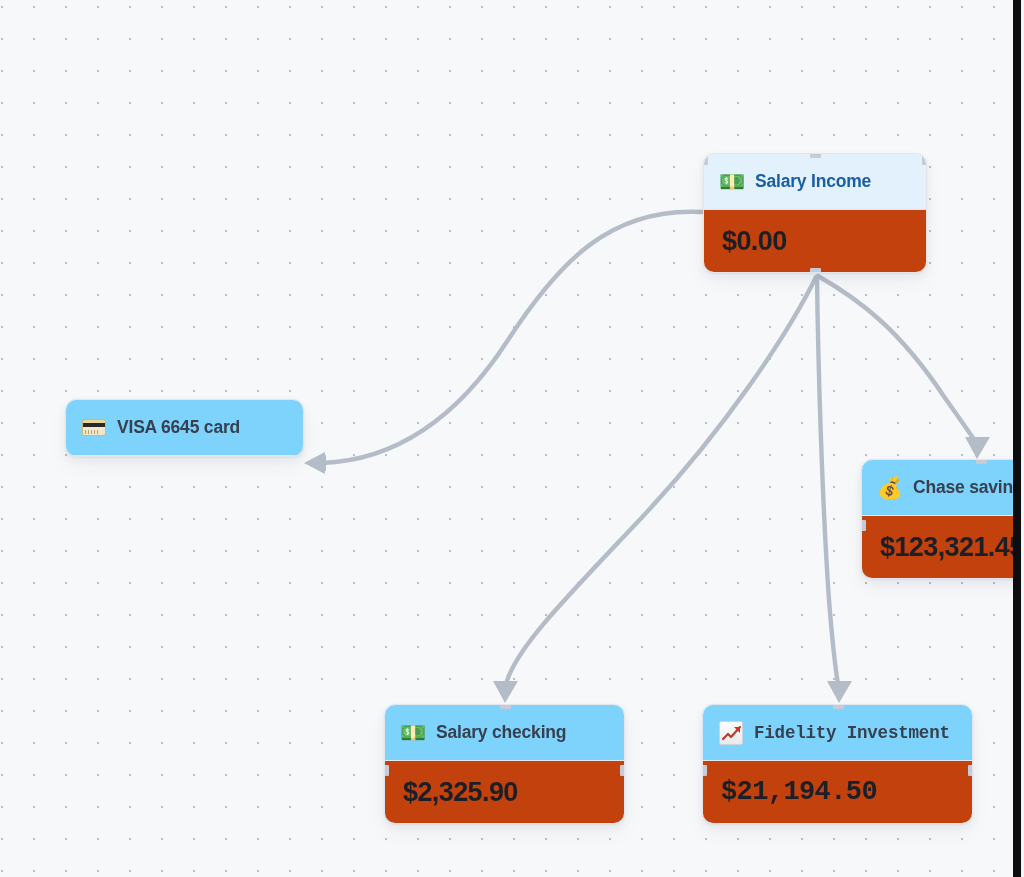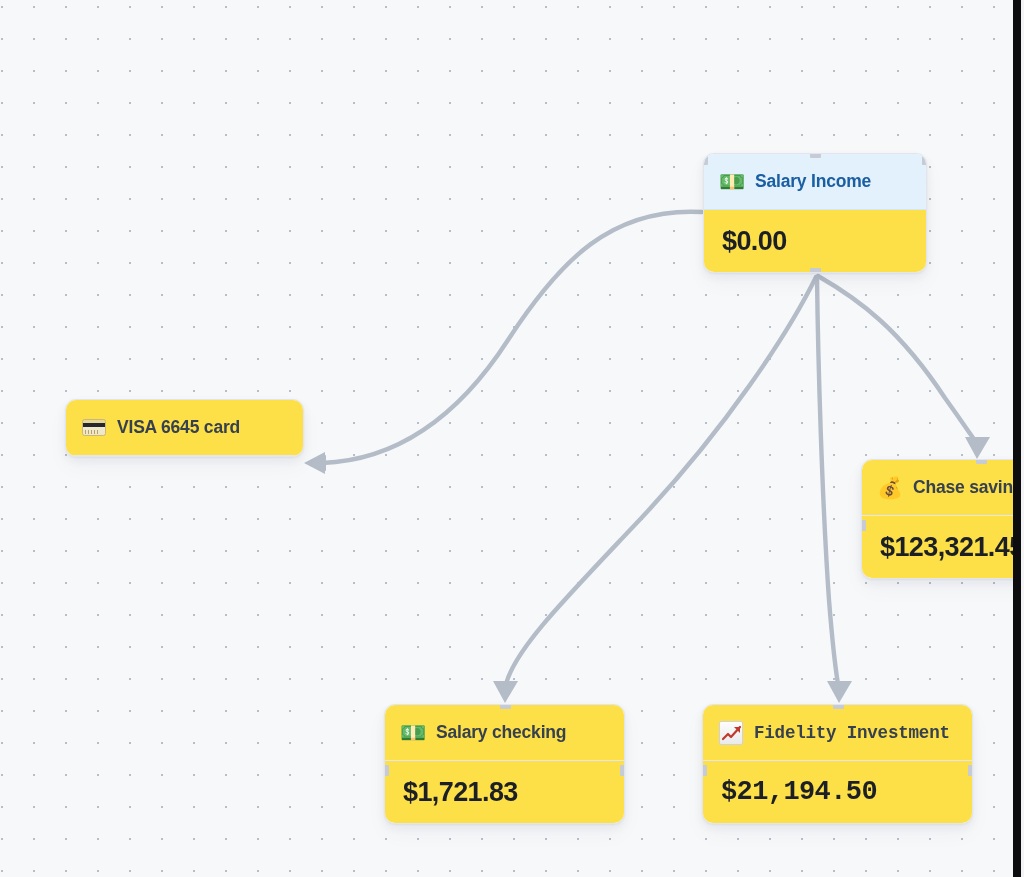--- a/index.html
+++ b/index.html
@@ -81,21 +81,21 @@
                 0 10px 22px rgba(22,30,50,0.035);
     overflow: hidden;
   }
 
   .node-header {
     display: flex;
     align-items: center;
     gap: 10px;
     height: 56px;
     padding: 0 18px 0 15px;
-    background: #fde047;
+    background: #7dd3fc;
     border-bottom: 1px solid #e4e7ee;
     white-space: nowrap;
   }
   .node.accent-blue .node-header {
     background: #e2f1fb;
     border-bottom: 1px solid #d2e8f6;
   }
 
   .node-icon {
     flex: 0 0 auto;
@@ -117,21 +117,21 @@
   }
   .node.accent-blue .node-title {
     color: #1a5ea3;
   }
 
   .node-body {
     display: flex;
     align-items: center;
     height: 62px;
     padding: 0 18px;
-    background: #fde047;
+    background: #c2410c;
     white-space: nowrap;
   }
   .node-amount {
     font-size: 27px;
     font-weight: bold;
     color: #1c2026;
     letter-spacing: -0.6px;
   }
 
   
@@ -253,21 +253,21 @@
 
   <div class="node" id="node-chase-checking">
     <div class="handle left" style="top:60px"></div>
     <div class="handle right" style="top:60px"></div>
     <div class="handle top" style="left:115px"></div>
     <div class="node-header">
       <span class="node-icon">💵</span>
       <span class="node-title">Salary checking</span>
     </div>
     <div class="node-body">
-      <span class="node-amount">$1,721.83</span>
+      <span class="node-amount">$2,325.90</span>
     </div>
   </div>
 
   <div class="node" id="node-fidelity">
     <div class="handle left" style="top:60px"></div>
     <div class="handle right" style="top:60px"></div>
     <div class="handle top" style="left:130px"></div>
     <div class="node-header">
       <span class="node-icon">
         <span class="chart-glyph">

